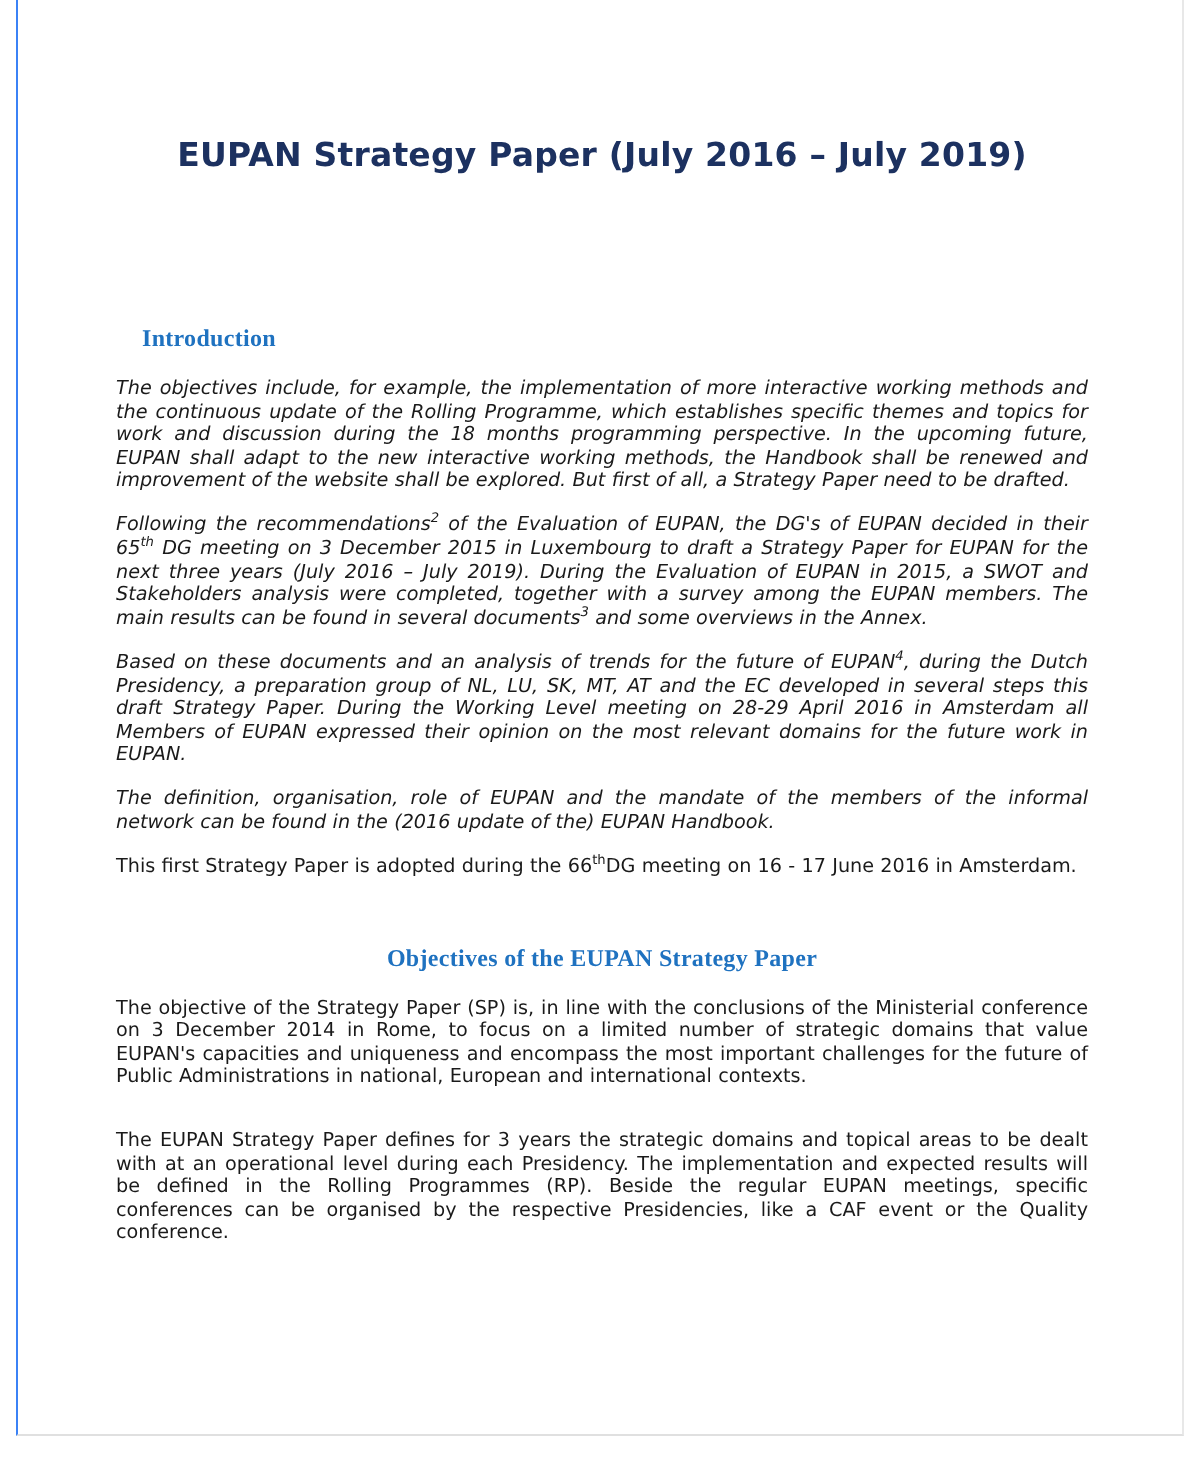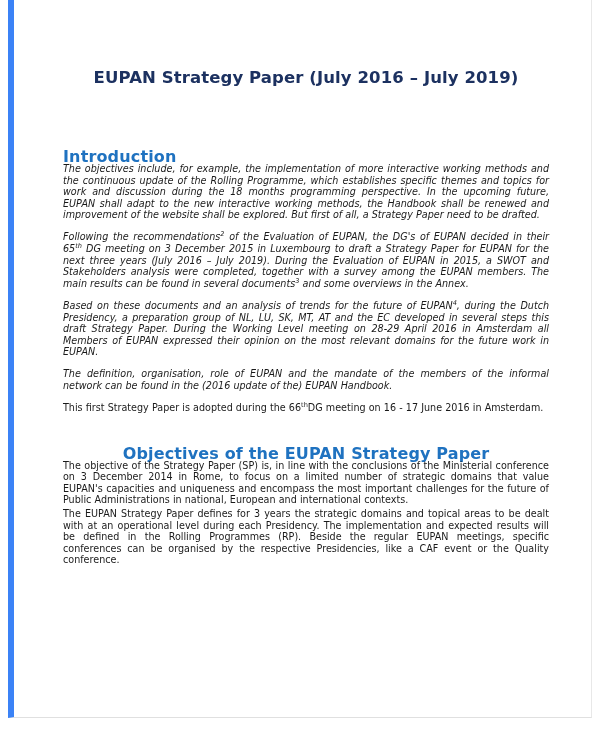--- a/index.html
+++ b/index.html
@@ -14,21 +14,21 @@
     overflow: hidden;
   }
 
   .page-sheet {
     position: absolute;
     left: 8px;
     top: 0px;
     width: 584px;
     height: 718px;
     background: #ffffff;
-    border-left: 6px solid #3b82f6;
+    border-left: 1px solid #3b82f6;
     border-right: 1px solid #e8e8e8;
     border-bottom: 1px solid #e0e0e0;
     box-sizing: border-box;
   }
 
   .page-content {
     position: absolute;
     left: 49px;
     top: 0px;
     width: 486px;
@@ -40,25 +40,26 @@
     font-weight: bold;
     text-align: center;
     letter-spacing: 0.1px;
     margin: 0;
     padding-top: 68px;
     line-height: 20px;
   }
 
   .section-heading {
     color: #1f72c0;
-    font-size: 16px;
+    font-size: 12px;
     font-weight: bold;
     letter-spacing: 0.15px;
     line-height: 13px;
-    margin: 0;
+    margin: 13px;
+    font-family: Liberation Serif, serif;
   }
 
   #heading-introduction {
     padding-top: 62px;
   }
 
   #heading-objectives {
     padding-top: 17px;
     text-align: center;
   }
@@ -84,21 +85,21 @@
     font-style: normal;
     margin-bottom: 11px;
   }
 
   #para-adopted {
     margin-top: 1px;
     margin-bottom: 16px;
   }
 
   #para-objective-1 {
-    margin-bottom: 2px;
+    margin-bottom: 20px;
   }
 
   #para-objective-2 {
     margin-bottom: 0px;
   }
 
   sup {
     font-size: 6.6px;
     vertical-align: super;
     line-height: 0;

